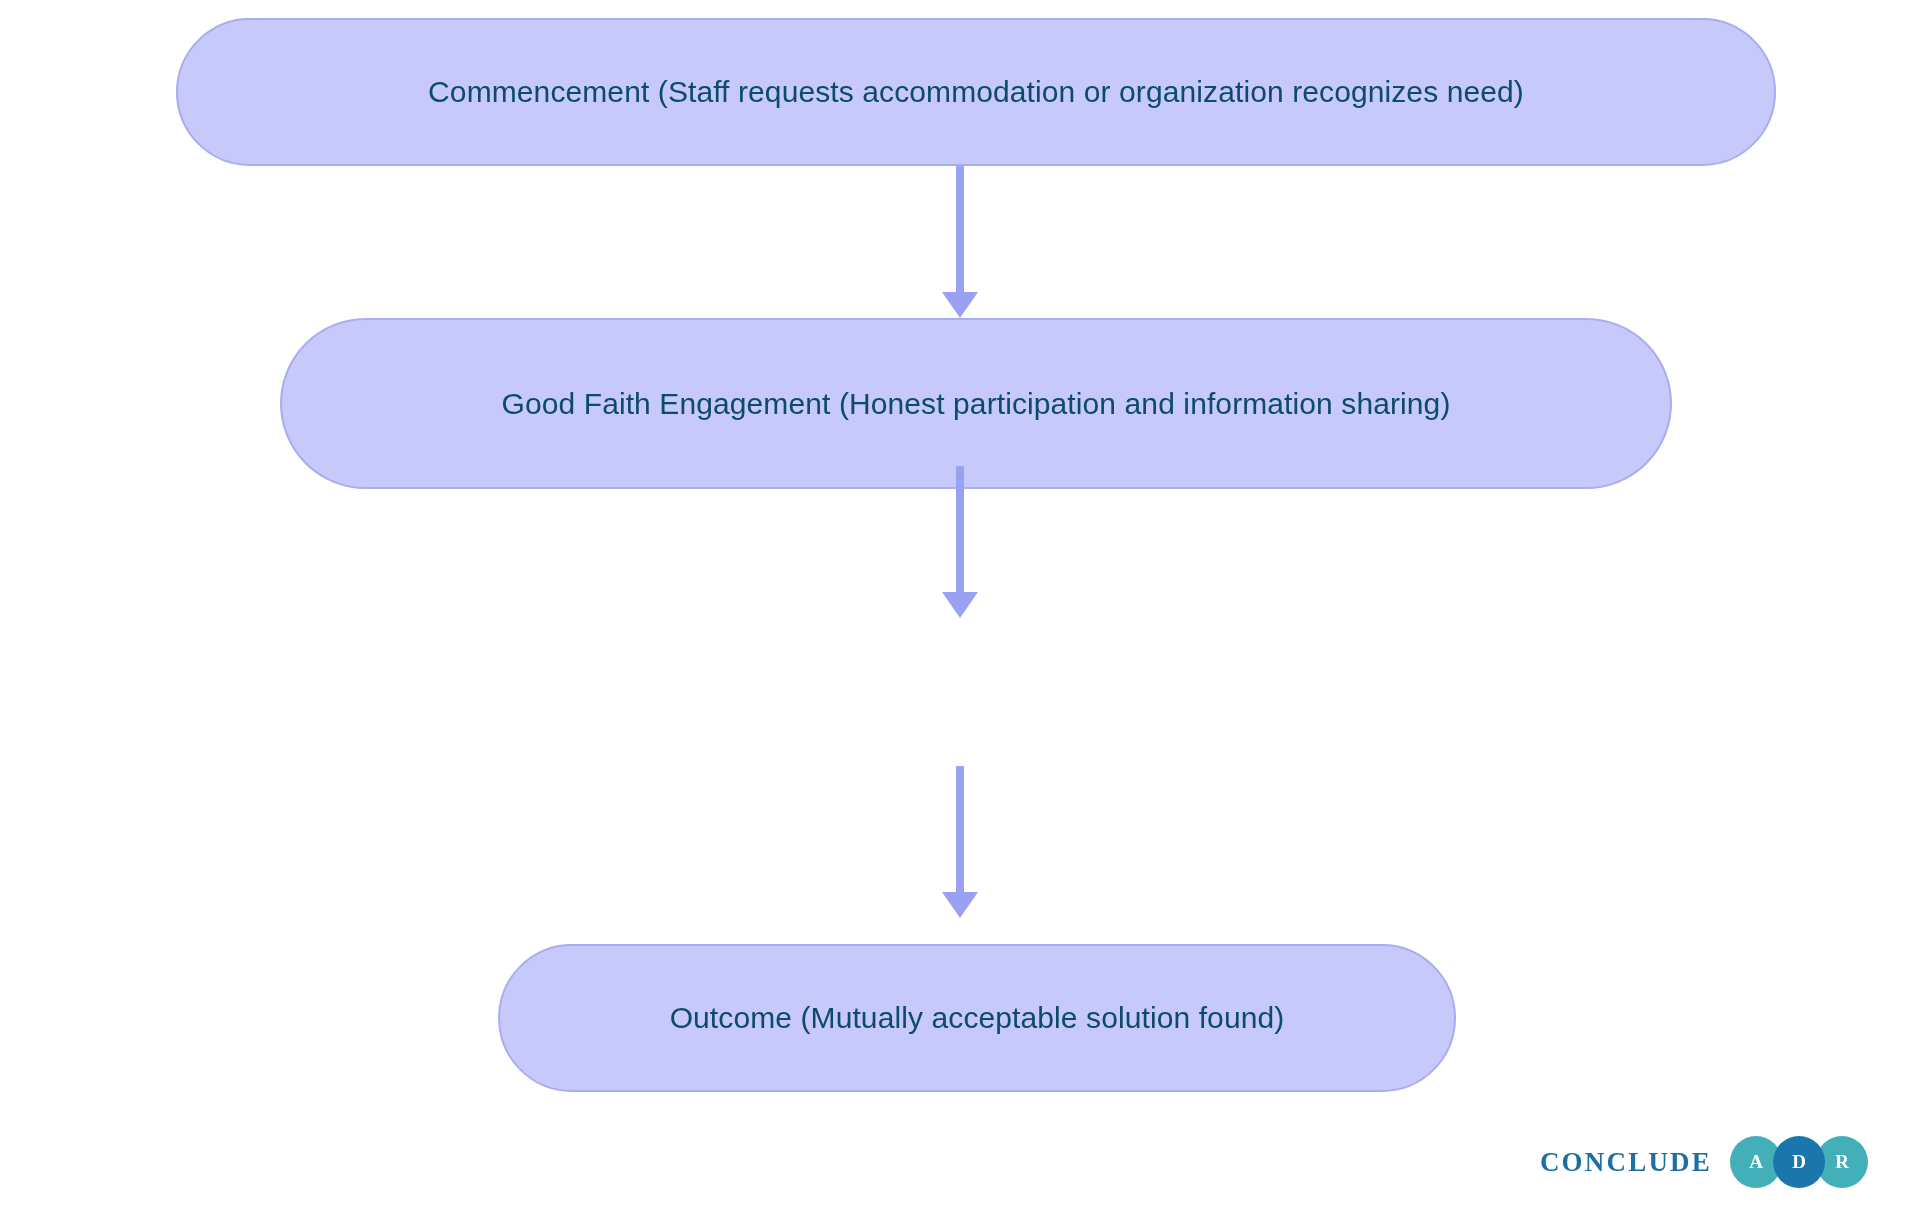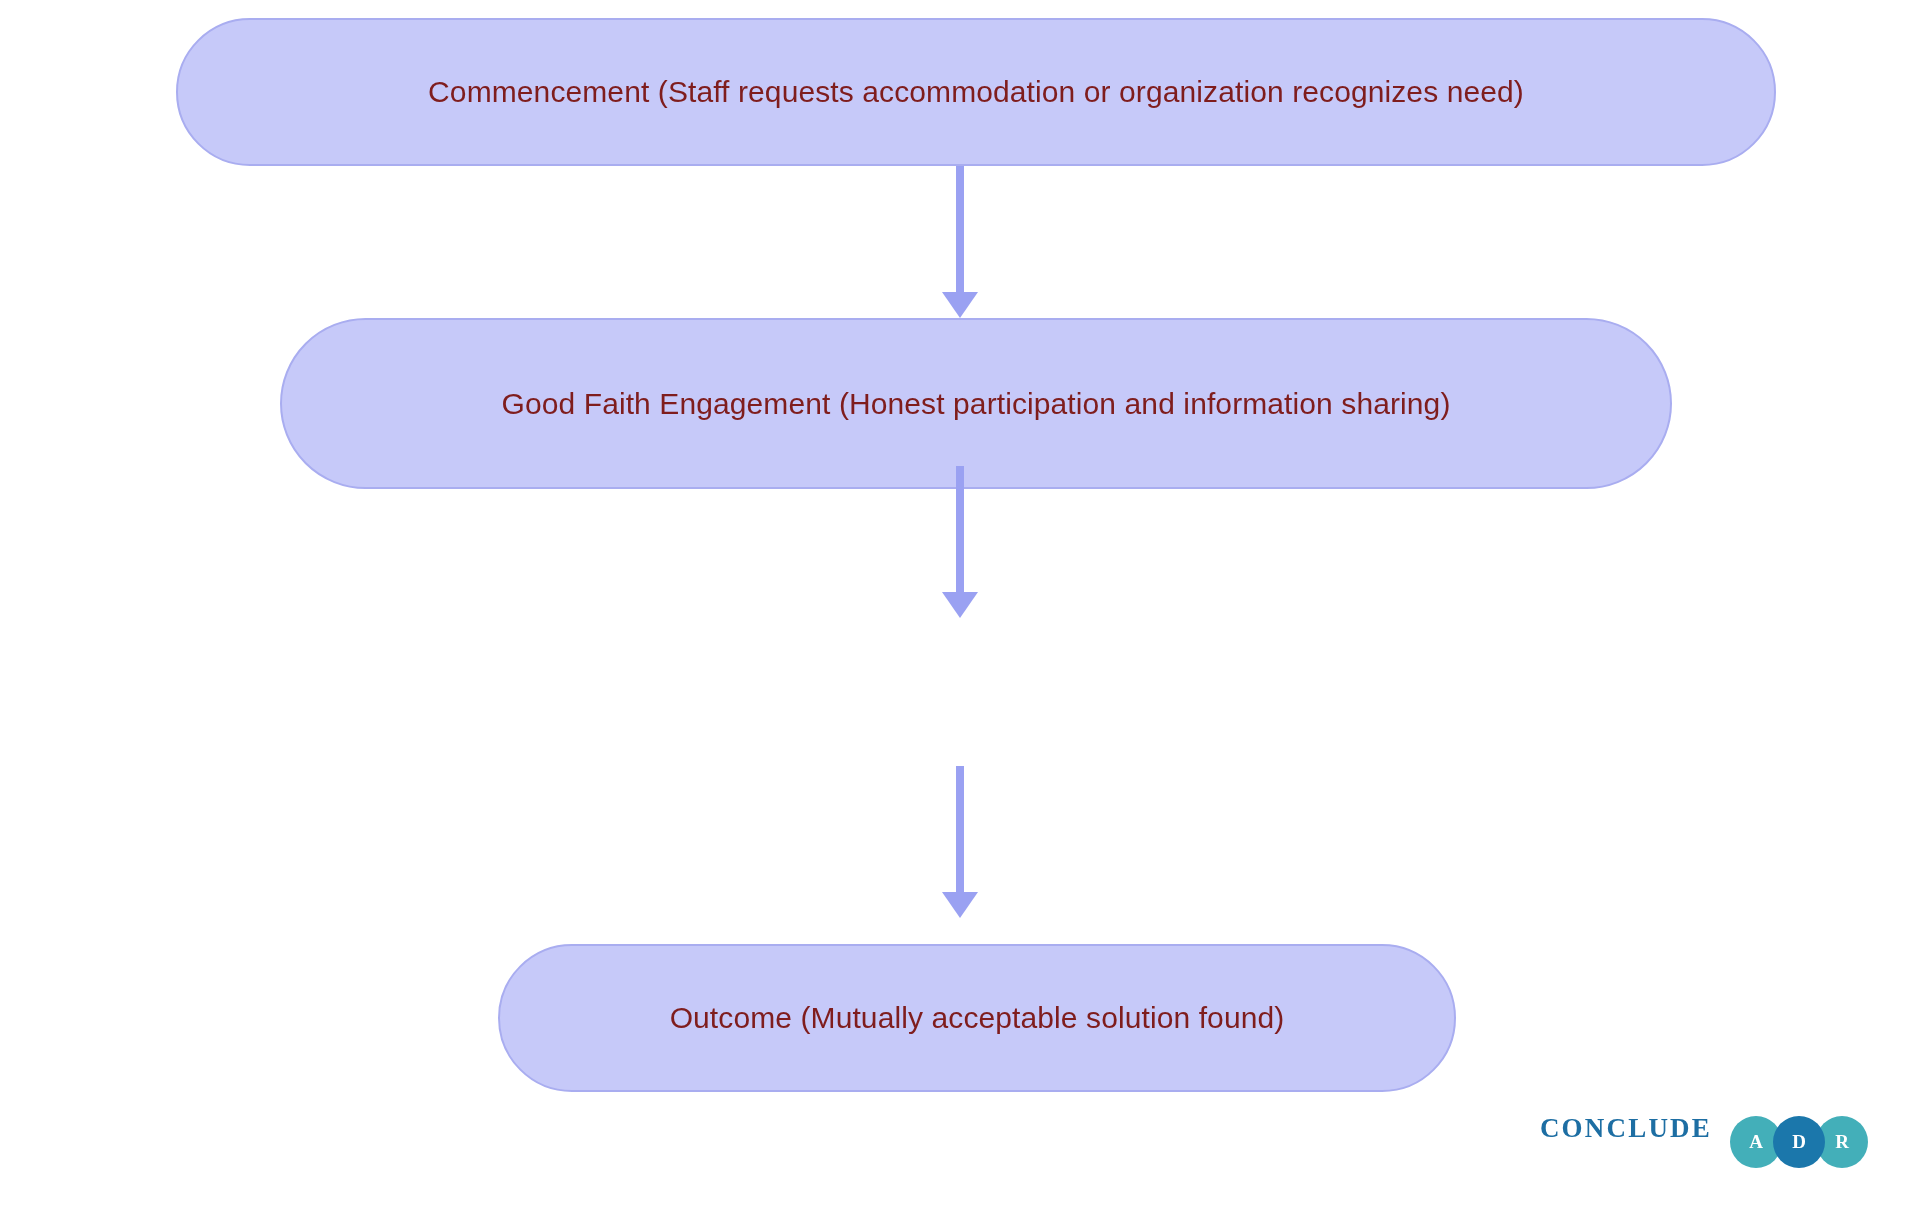--- a/index.html
+++ b/index.html
@@ -26,21 +26,21 @@
   
   .node {
     position: absolute;
     box-sizing: border-box;
     background: #c6c9f9;
     border: 2px solid #a9adf0;
     border-radius: 999px;
     display: flex;
     align-items: center;
     justify-content: center;
-    color: #7f1d1d;
+    color: #0c4a6e;
     font-size: 30px;
     font-weight: 400;
     letter-spacing: 0.1px;
     white-space: nowrap;
     line-height: 1;
     font-family: "Liberation Sans", sans-serif;
   }
 
   #node-0 { left: 176px; top: 18px;   width: 1600px; height: 148px; }
   #node-1 { left: 280px; top: 318px;  width: 1392px; height: 171px; }
@@ -79,22 +79,23 @@
   #conn-1 .head  { top: 126px; }
 
   #conn-2 { top: 766px; height: 152px; }
   #conn-2 .shaft { height: 126px; }
   #conn-2 .head  { top: 126px; }
 
   
   #brand {
     position: absolute;
     right: 52px;
-    bottom: 44px;
+    bottom: 24px;
     display: flex;
+    align-items: center;
     height: 58px;
   }
   #brand-wordmark {
     font-family: "Liberation Serif", serif;
     font-weight: 700;
     font-size: 27px;
     letter-spacing: 2.2px;
     color: #1d6ea3;
     margin-right: 18px;
     white-space: nowrap;

